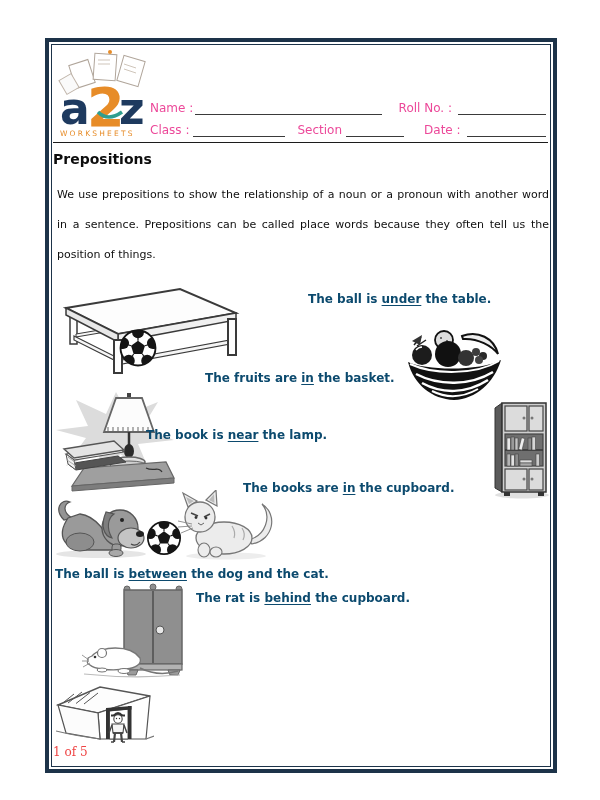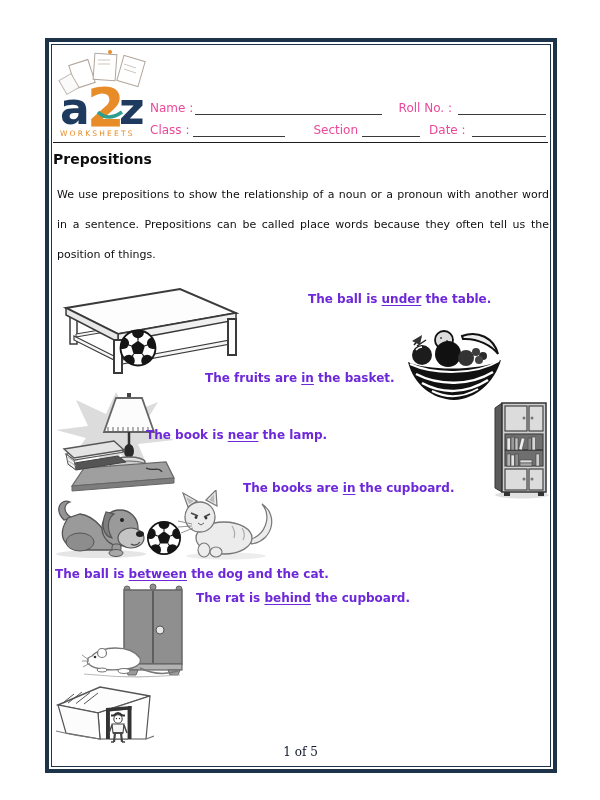--- a/index.html
+++ b/index.html
@@ -23,26 +23,26 @@
   .blank { display:inline-block; height:15px; border-bottom:1px solid #3a3a3a; }
   .separator { position:absolute; left:53px; top:142px; width:495px; border-top:1.5px solid #1c1c1c; }
   .ws-title {
     position:absolute; left:53px; top:151px; width:495px; text-align:left;
     font-size:14px; font-weight:bold; color:#0d0d0d;
   }
   .intro {
     position:absolute; left:57px; top:180px; width:492px;
     font-size:11px; line-height:30px; text-align:justify; color:#0f0f0f;
   }
-  .caption { position:absolute; font-size:12px; font-weight:bold; white-space:nowrap; color:#6d28d9; }
+  .caption { position:absolute; font-size:12px; font-weight:bold; white-space:nowrap; color:#0c4a6e; }
   .caption .prep { text-decoration:underline; text-underline-offset:2px; }
   .illus { position:absolute; }
   .page-num {
-    position:absolute; left:53px; top:745px; width:495px; text-align:center;
-    font-family:"DejaVu Serif","Liberation Serif",serif; font-size:12px; color:#0f172a;
+    position:absolute; left:53px; top:745px; width:495px; 
+    font-family:"DejaVu Serif","Liberation Serif",serif; font-size:12px; color:#ef4444;
   }
 </style>
 </head>
 <body>
 
 <div class="sheet">
 
   <svg width="0" height="0" style="position:absolute" aria-hidden="true">
     <defs>
       <clipPath id="ballclip">
@@ -99,23 +99,23 @@
   <div class="field-row" style="left:150px;top:98px;width:396px">
     <span>Name :</span>
     <span class="blank" style="flex:1;margin-left:2px"></span>
     <span style="margin-left:17px">Roll No. :</span>
     <span class="blank" style="width:88px;margin-left:6px"></span>
   </div>
 
   <div class="field-row" style="left:150px;top:120px;width:396px">
     <span>Class :</span>
     <span class="blank" style="width:92px;margin-left:4px"></span>
-    <span style="margin-left:28px">Section</span>
+    <span style="margin-left:12px">Section</span>
     <span class="blank" style="width:58px;margin-left:4px"></span>
-    <span style="margin-left:9px">Date :</span>
+    <span style="margin-left:20px">Date :</span>
     <span class="blank" style="flex:1;margin-left:6px"></span>
   </div>
 
   <div class="separator"></div>
 
   <div class="ws-title">Prepositions</div>
 
   <div class="intro">We use prepositions to show the relationship of a noun or a pronoun with another word in a sentence. Prepositions can be called place words because they often tell us the position of things.</div>
 
   <svg class="illus" style="left:60px;top:284px" width="182" height="94" viewBox="0 0 182 94">

